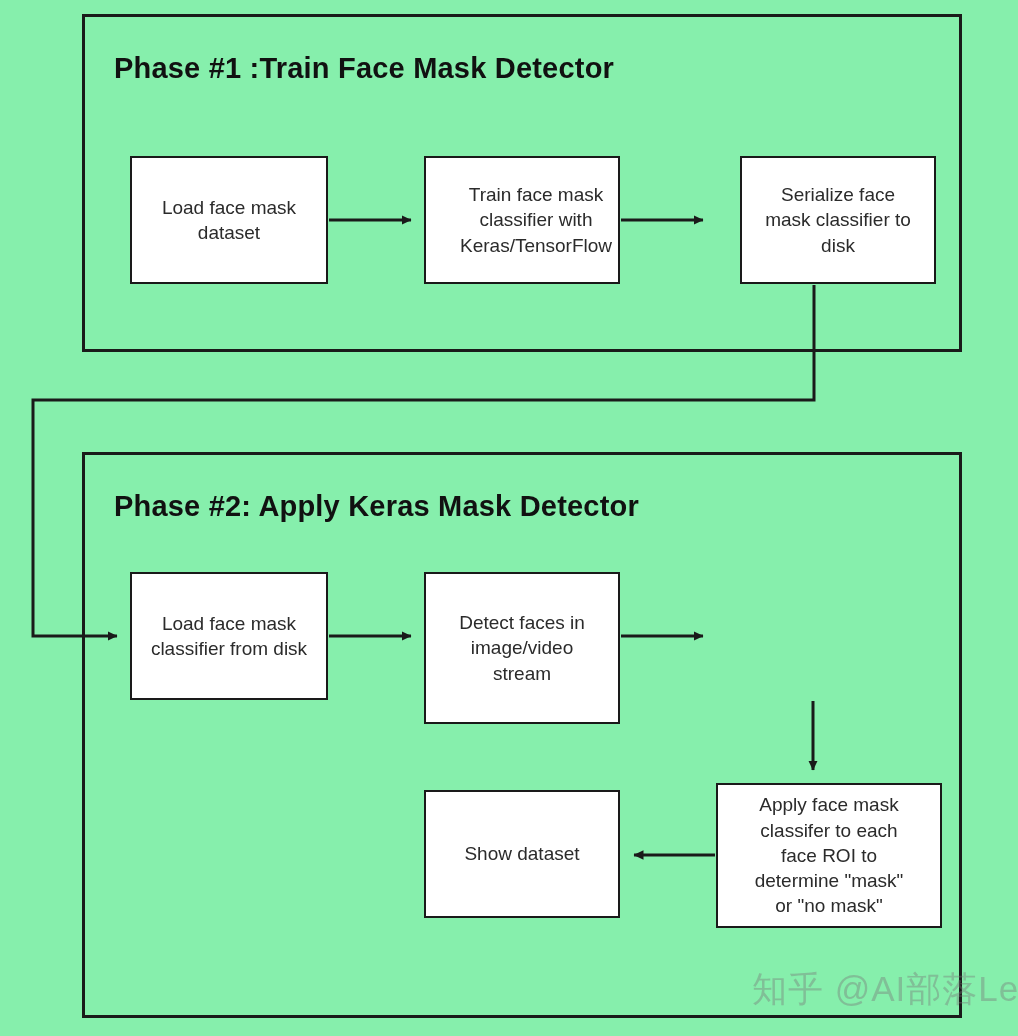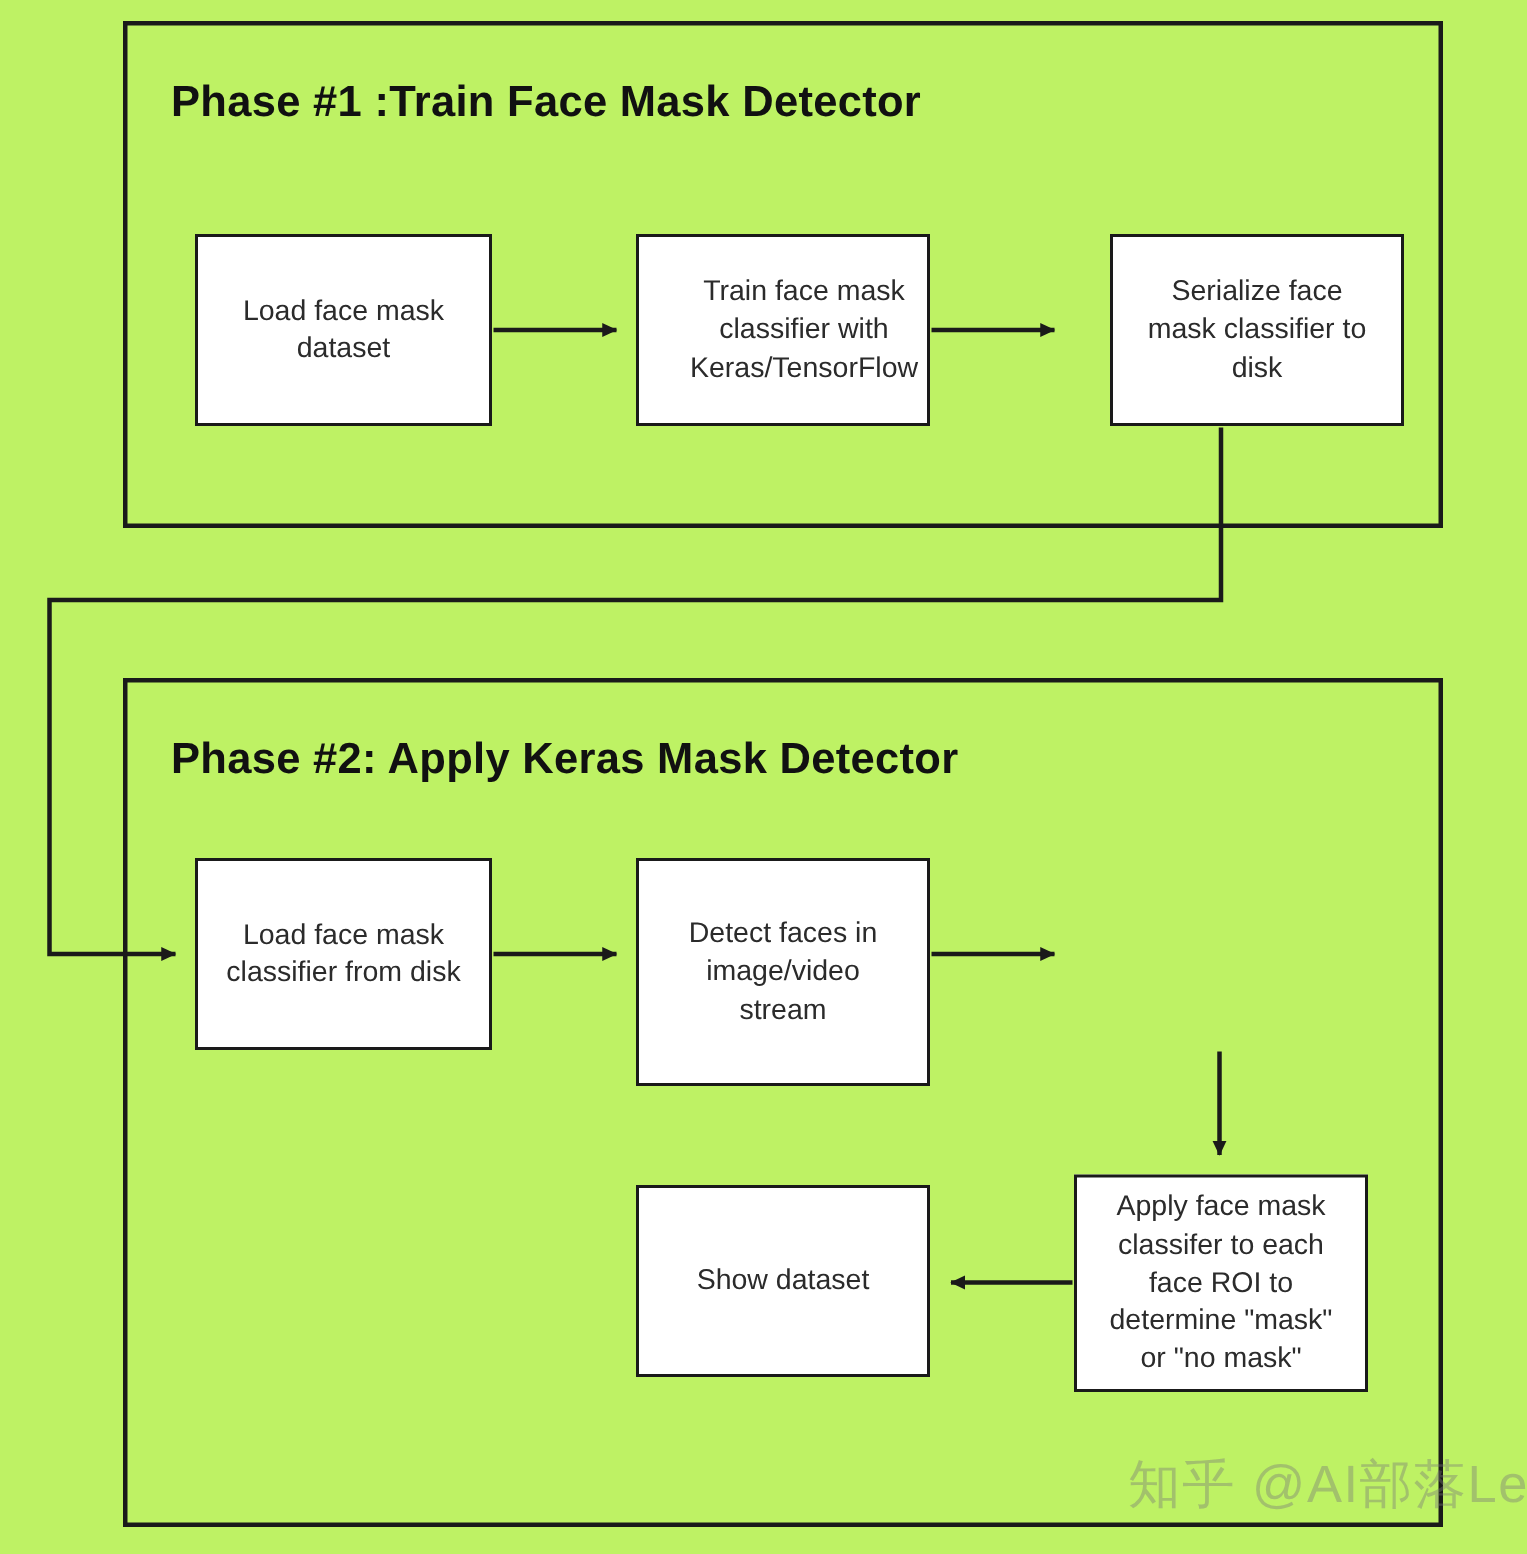--- a/index.html
+++ b/index.html
@@ -8,21 +8,21 @@
     background: #ffffff;
   }
   body {
     font-family: "Liberation Sans", sans-serif;
     -webkit-font-smoothing: antialiased;
   }
   #canvas {
     position: relative;
     width: 1018px;
     height: 1036px;
-    background: #bef264;
+    background: #86efac;
     overflow: hidden;
   }
   svg.layer {
     position: absolute;
     left: 0;
     top: 0;
     width: 1018px;
     height: 1036px;
   }
   .phase-box {
@@ -89,21 +89,21 @@
 
   <div class="phase-box" style="left:82px; top:452px; width:880px; height:566px;"></div>
   <div class="phase-title" style="left:114px; top:490px;">Phase #2: Apply Keras Mask Detector</div>
 
   <div class="node" style="left:130px; top:572px; width:198px; height:128px;">
     <span>Load face mask<br>classifier from disk</span>
   </div>
   <div class="node" style="left:424px; top:572px; width:196px; height:152px;">
     <span>Detect faces in<br>image/video<br>stream</span>
   </div>
-  <div class="node" style="left:716px; top:783px; width:196px; height:145px;">
+  <div class="node" style="left:716px; top:783px; width:226px; height:145px;">
     <span>Apply face mask<br>classifer to each<br>face ROI to<br>determine "mask"<br>or "no mask"</span>
   </div>
   <div class="node" style="left:424px; top:790px; width:196px; height:128px;">
     <span>Show dataset</span>
   </div>
 
   <svg class="layer" viewBox="0 0 1018 1036">
     <defs>
       <marker id="ah-right" markerWidth="11" markerHeight="11" refX="9.5" refY="5.5" orient="auto" markerUnits="userSpaceOnUse">
         <path d="M0,0.8 L10,5.5 L0,10.2 Z" fill="#1a1a1a"></path>

